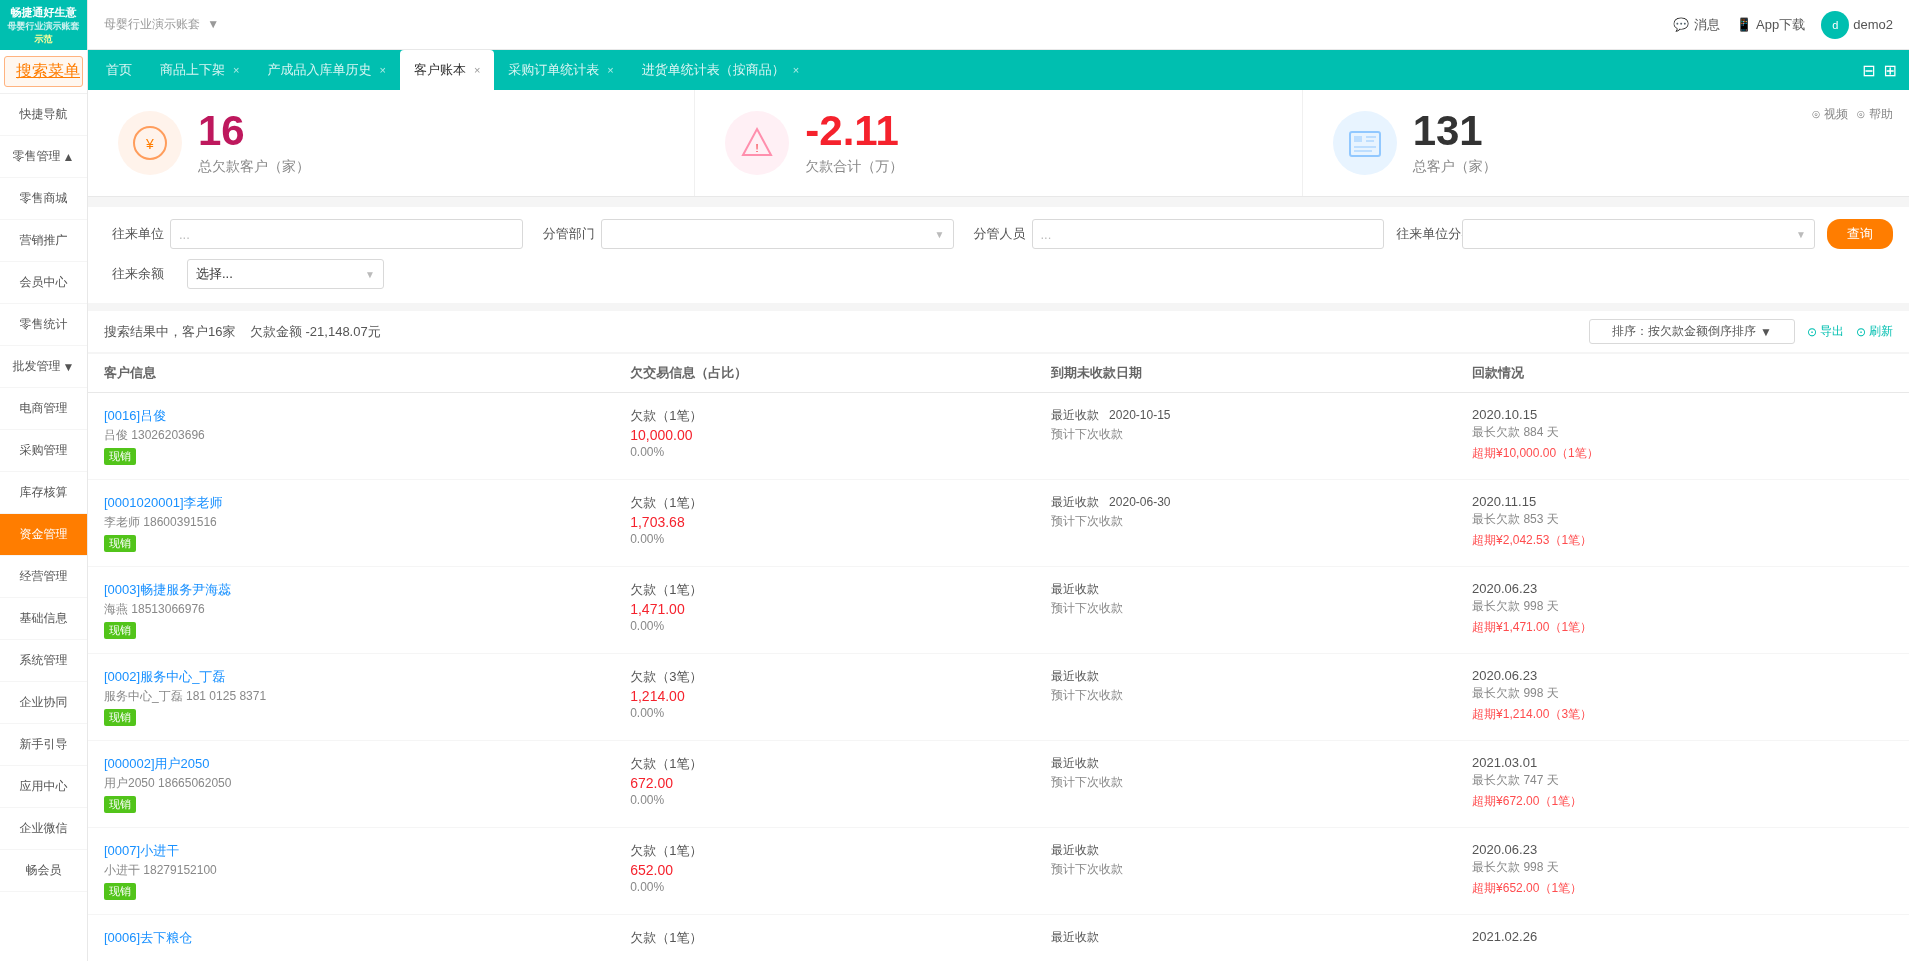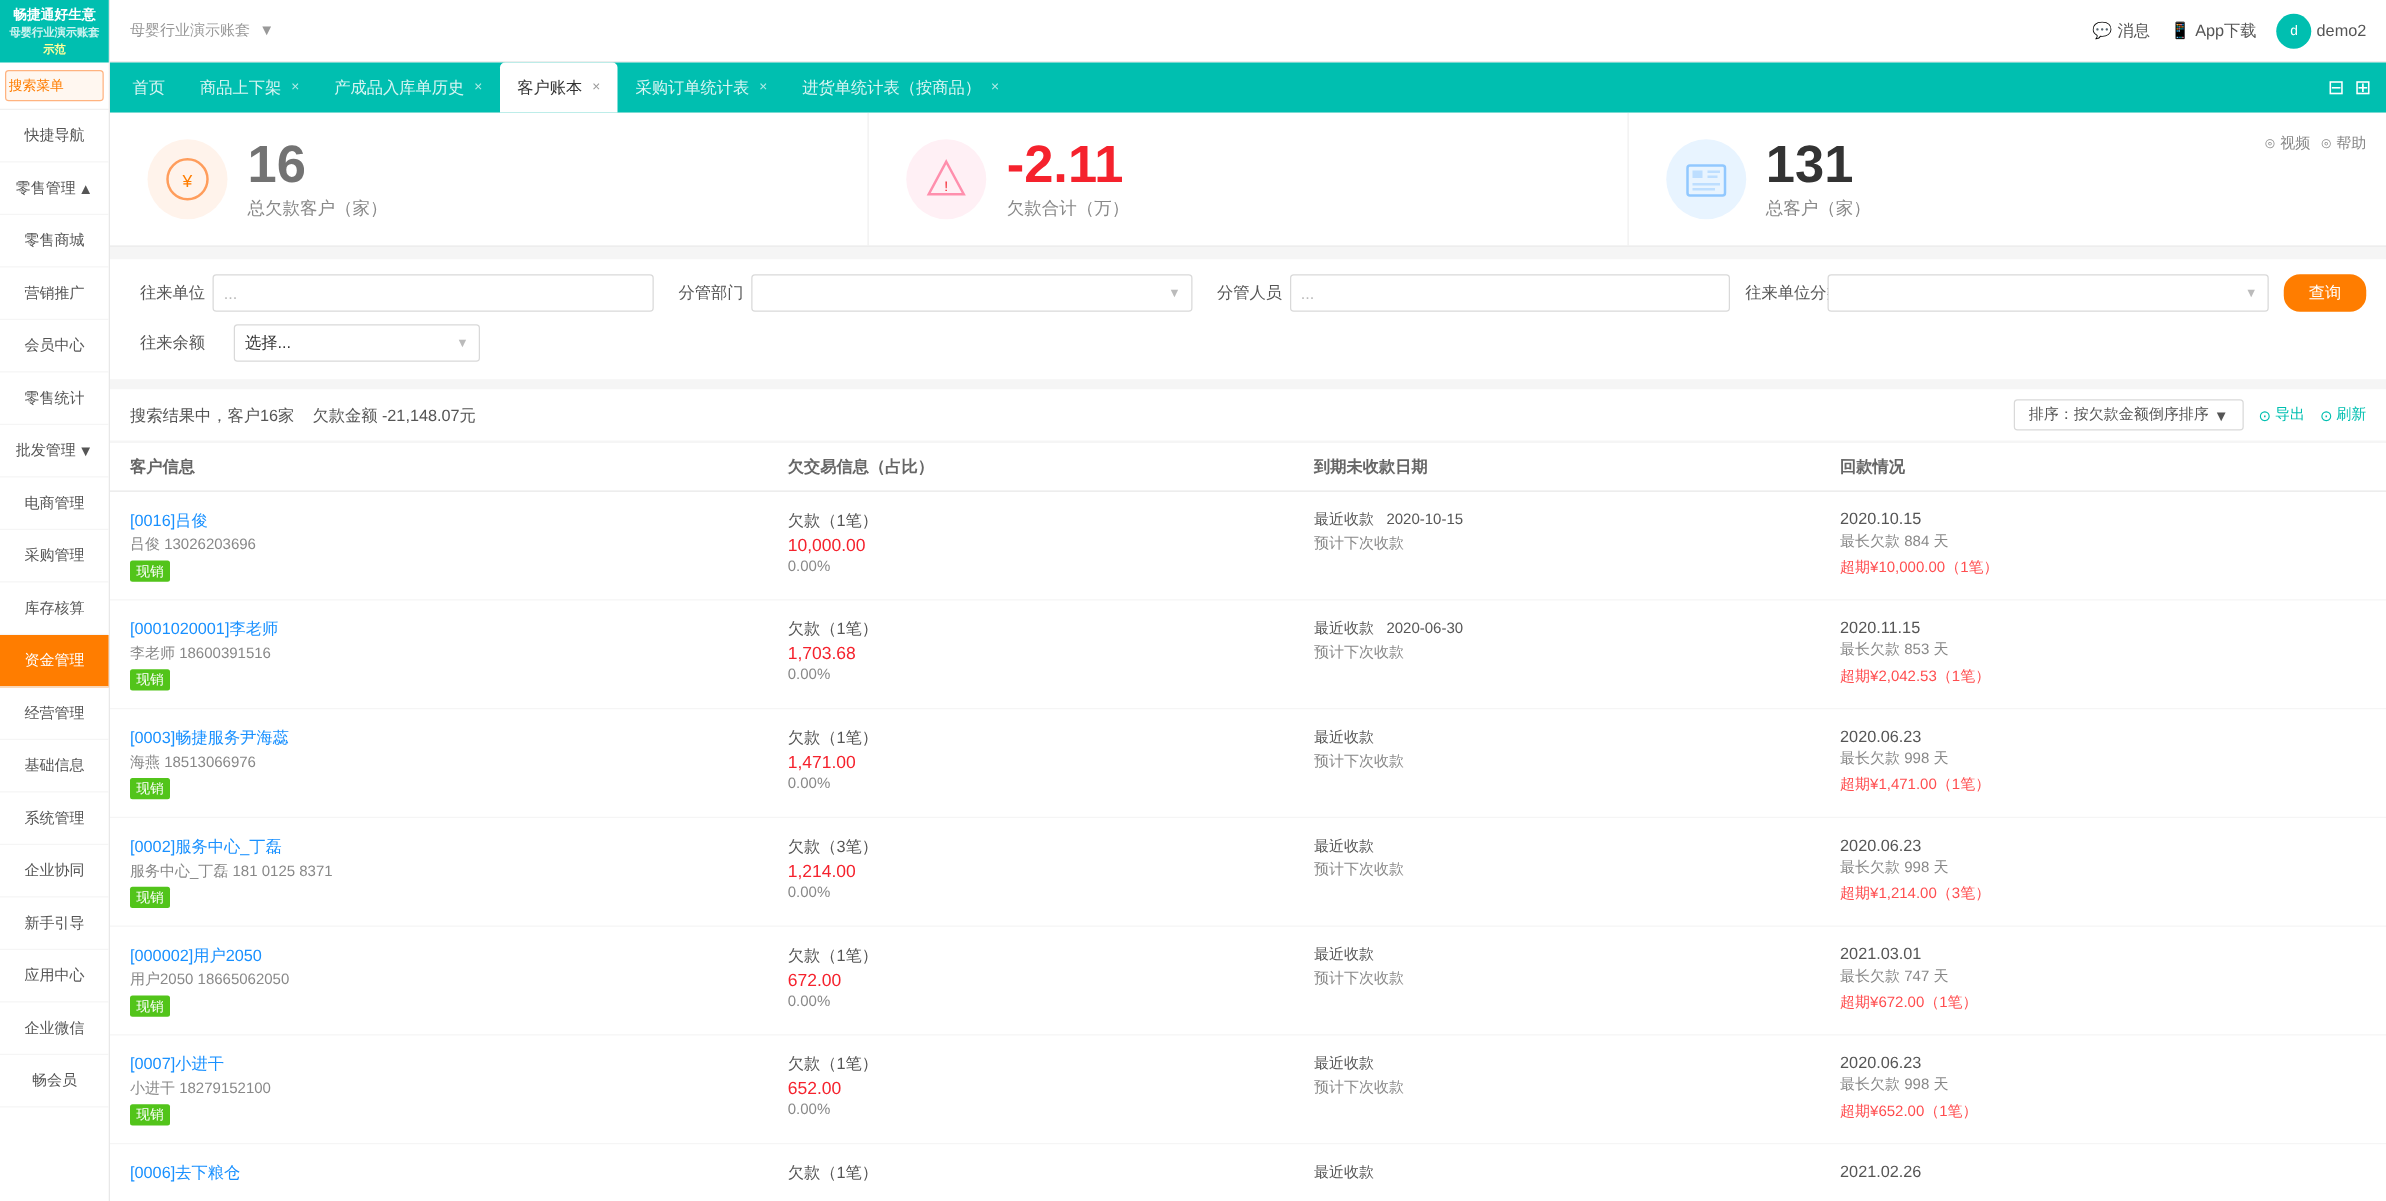--- a/index.html
+++ b/index.html
@@ -2,21 +2,21 @@
 <html><head>
   <meta charset="utf-8">
   <style>
     * { box-sizing: border-box; margin: 0; padding: 0; }
     body { font-family: "Microsoft YaHei", Arial, sans-serif; font-size: 13px; background: #f5f5f5; color: #333; display: flex; height: 961px; overflow: hidden; }
 
     
     .sidebar { width: 88px; background: #fff; border-right: 1px solid #e8e8e8; display: flex; flex-direction: column; flex-shrink: 0; }
     .sidebar-logo { background: #00bfb0; height: 50px; display: flex; align-items: center; justify-content: center; color: #fff; font-size: 11px; font-weight: bold; padding: 4px; text-align: center; line-height: 1.3; }
     .sidebar-search { padding: 6px 4px; border-bottom: 1px solid #f0f0f0; }
-    .sidebar-search-btn { width: 100%; background: #fff7f0; border: 1px solid #ffb380; border-radius: 3px; padding: 4px 2px; color: #ff7d00; font-size: 11px; cursor: pointer; text-align: left; }
+    .sidebar-search-btn { width: 100%; background: #fff7f0; border: 1px solid #ffb380; border-radius: 3px; padding: 4px 2px; color: #ff7d00; font-size: 16px; cursor: pointer; text-align: right; text-decoration: underline; }
     .sidebar-nav-item { padding: 12px 4px; text-align: center; cursor: pointer; font-size: 12px; color: #555; border-bottom: 1px solid #f5f5f5; }
     .sidebar-nav-item.active { background: #ff7d00; color: #fff; }
     .sidebar-nav-item.has-arrow { display: flex; align-items: center; justify-content: center; gap: 2px; }
 
     
     .main { flex: 1; display: flex; flex-direction: column; overflow: hidden; }
 
     
     .top-header { height: 50px; background: #fff; border-bottom: 1px solid #e8e8e8; display: flex; align-items: center; justify-content: space-between; padding: 0 16px; flex-shrink: 0; }
     .top-header-left { font-size: 12px; color: #999; }
@@ -40,21 +40,21 @@
     .stats-row { background: #fff; display: flex; padding: 0; margin-bottom: 10px; border-bottom: 1px solid #e8e8e8; }
     .stat-card { flex: 1; padding: 20px 30px; display: flex; align-items: center; gap: 16px; border-right: 1px solid #f0f0f0; position: relative; }
     .stat-card:last-child { border-right: none; }
     .stat-icon-bg { width: 64px; height: 64px; border-radius: 50%; display: flex; align-items: center; justify-content: center; flex-shrink: 0; }
     .stat-icon-bg.orange { background: #fff3eb; }
     .stat-icon-bg.pink { background: #fff0f5; }
     .stat-icon-bg.blue { background: #e8f4ff; }
     .stat-text { display: flex; flex-direction: column; }
     .stat-number { font-size: 42px; font-weight: bold; line-height: 1; }
     .stat-number.red { color: #f5222d; }
-    .stat-number.orange { color: #737373; }
+    .stat-number.orange { color: #be185d; }
     .stat-number.dark { color: #333; font-weight: 900; }
     .stat-label { font-size: 14px; color: #888; margin-top: 6px; }
     .stat-card-actions { position: absolute; top: 16px; right: 16px; display: flex; gap: 8px; font-size: 12px; color: #888; }
 
     
     .filter-area { background: #fff; padding: 12px 16px 4px; margin: 0 0 8px 0; }
     .filter-row { display: flex; align-items: center; gap: 12px; margin-bottom: 10px; }
     .filter-item { display: flex; align-items: center; gap: 6px; flex: 1; }
     .filter-label { font-size: 13px; color: #555; white-space: nowrap; width: 60px; text-align: right; }
     .filter-input { flex: 1; border: 1px solid #d9d9d9; border-radius: 3px; padding: 5px 8px; font-size: 13px; color: #333; background: #fff; cursor: pointer; display: flex; align-items: center; justify-content: space-between; min-height: 30px; }
@@ -62,21 +62,21 @@
     .filter-select { flex: 1; border: 1px solid #d9d9d9; border-radius: 3px; padding: 5px 8px; font-size: 13px; color: #333; background: #fff; cursor: pointer; display: flex; align-items: center; justify-content: space-between; min-height: 30px; }
     .filter-select-text { color: #bbb; font-size: 12px; }
     .chevron { color: #bbb; font-size: 10px; }
     .query-btn { background: #ff7d00; color: #fff; border: none; border-radius: 13px; padding: 6px 20px; font-size: 13px; cursor: pointer; }
     .collapse-row { text-align: center; padding: 6px 0; border-top: 1px solid #f0f0f0; color: #888; font-size: 12px; cursor: pointer; }
     .collapse-row span { color: #00bfb0; }
 
     
     .results-bar { background: #fff; padding: 8px 16px; display: flex; align-items: center; justify-content: space-between; margin-bottom: 2px; font-size: 13px; color: #555; }
     .results-bar-right { display: flex; align-items: center; gap: 12px; font-size: 12px; color: #555; }
-    .sort-select { border: 1px solid #d9d9d9; border-radius: 3px; padding: 3px 11px; font-size: 12px; cursor: pointer; display: flex; align-items: center; gap: 4px; }
+    .sort-select { border: 1px solid #d9d9d9; border-radius: 3px; padding: 3px 22px; font-size: 12px; cursor: pointer; display: flex; align-items: center; gap: 4px; }
     .action-btn { color: #00bfb0; cursor: pointer; display: flex; align-items: center; gap: 3px; }
 
     
     .table-area { background: #fff; }
     .table-header { display: grid; grid-template-columns: 2.5fr 2fr 2fr 2fr; padding: 10px 16px; border-bottom: 1px solid #e8e8e8; font-size: 13px; color: #666; font-weight: bold; }
     .table-row { display: grid; grid-template-columns: 2.5fr 2fr 2fr 2fr; padding: 14px 16px; border-bottom: 1px solid #f5f5f5; align-items: start; }
     .customer-name { color: #1890ff; font-size: 13px; cursor: pointer; }
     .customer-info { font-size: 12px; color: #888; margin-top: 2px; }
     .tag { display: inline-block; background: #52c41a; color: #fff; border-radius: 2px; font-size: 11px; padding: 1px 5px; margin-top: 4px; }
     .debt-count { font-size: 13px; color: #555; }

